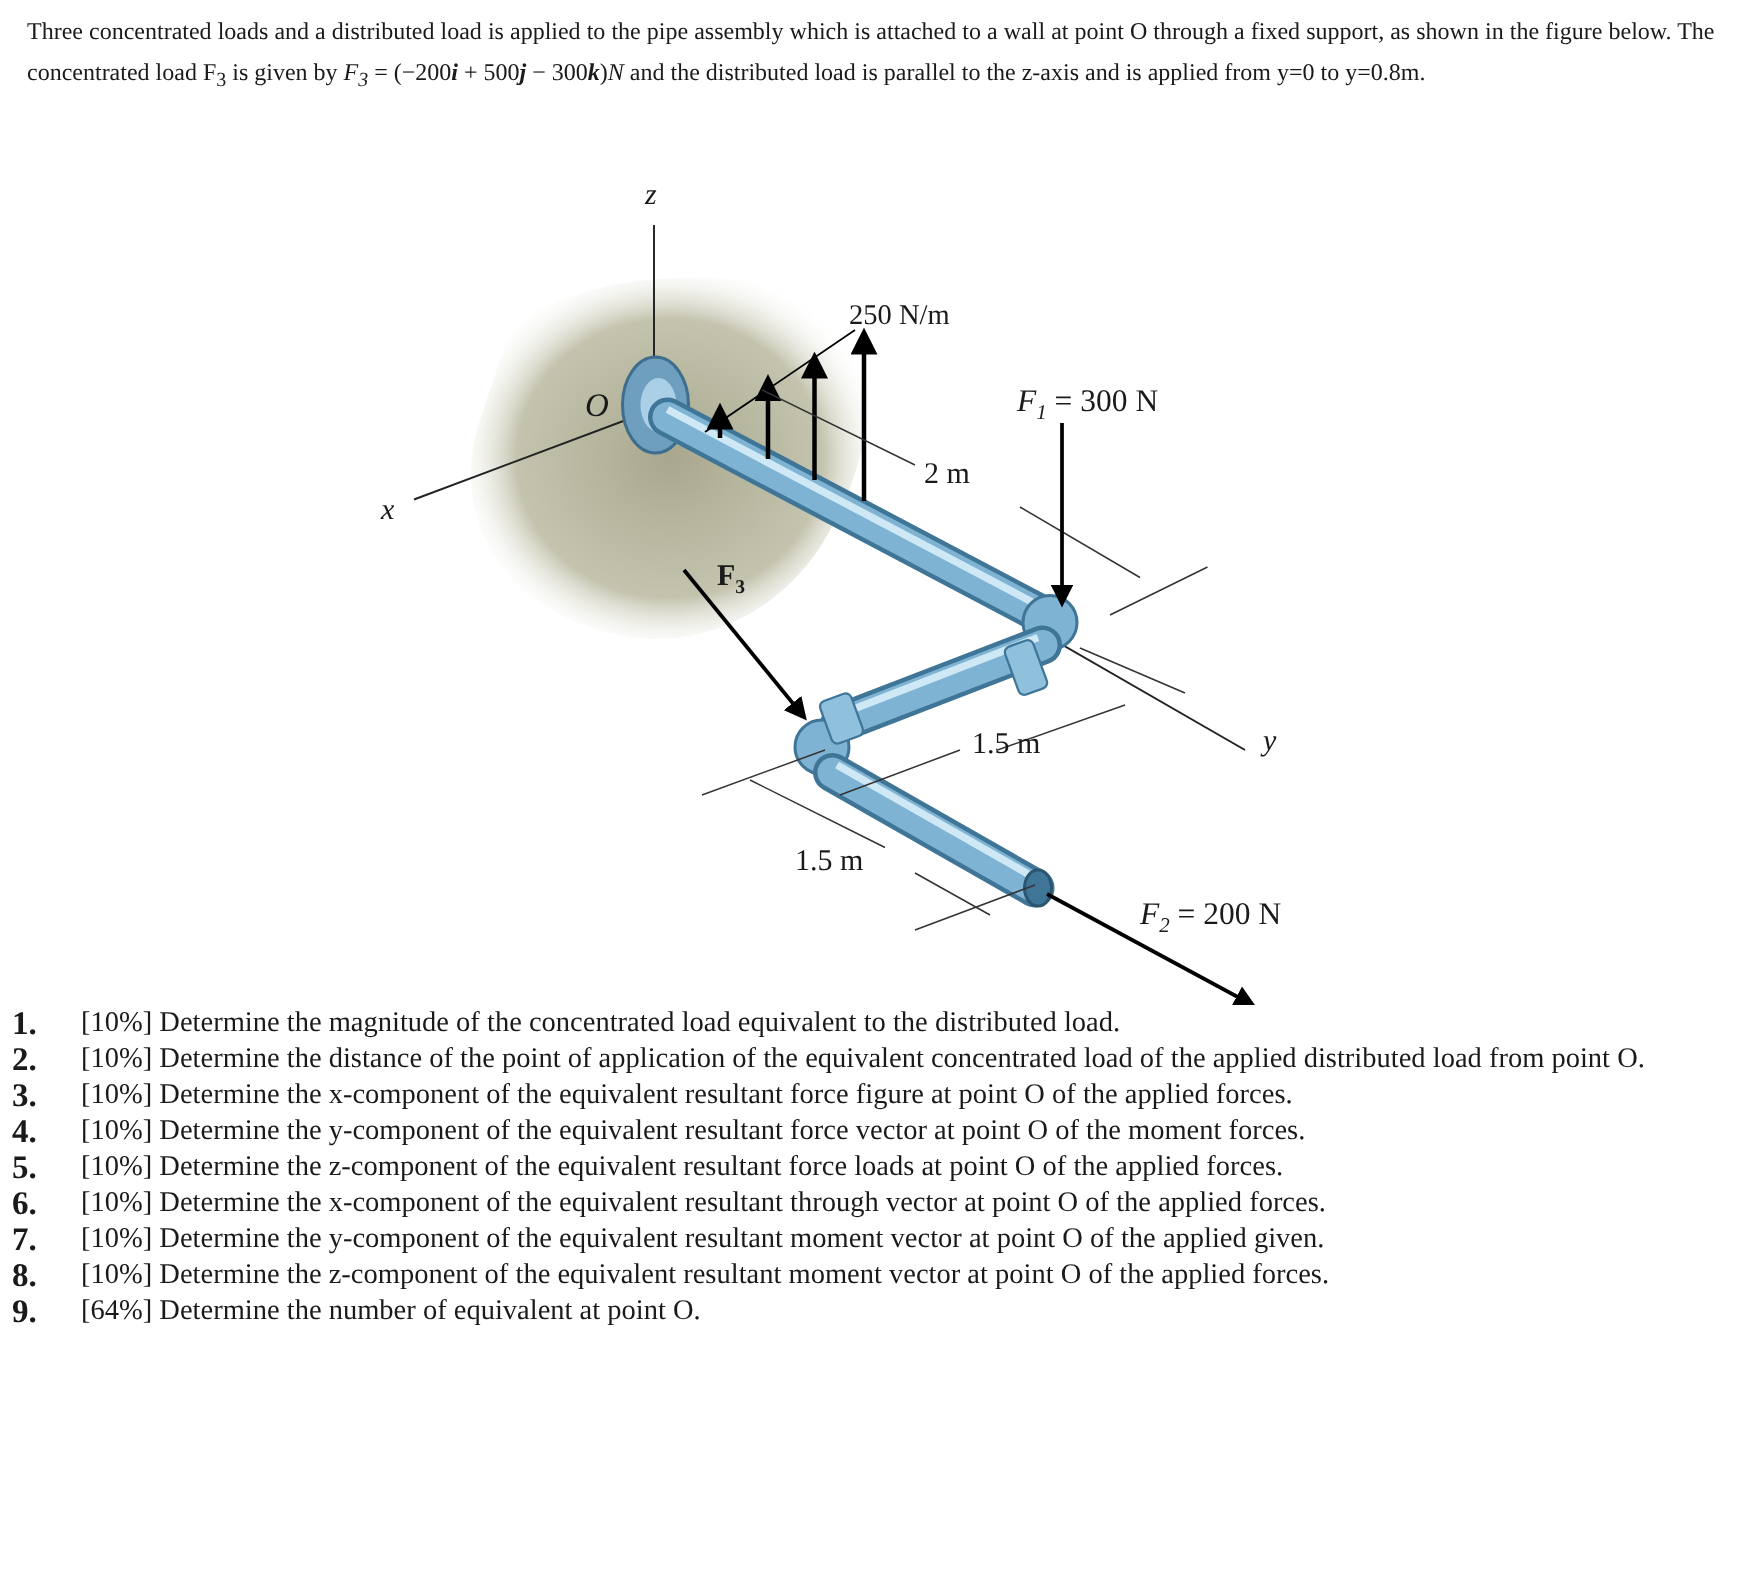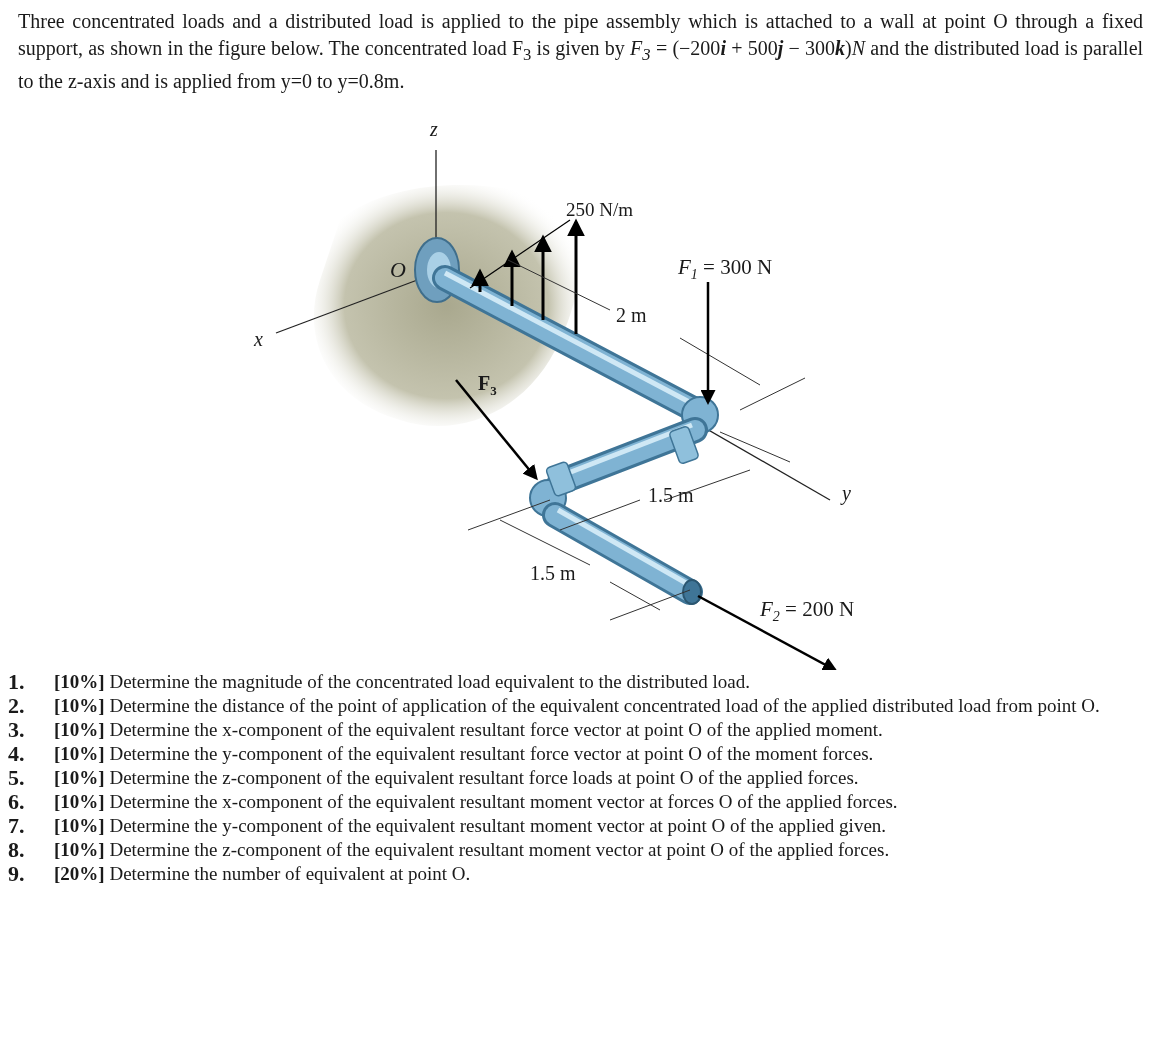--- a/index.html
+++ b/index.html
@@ -1,29 +1,29 @@
 <!DOCTYPE html>
 <html><head>
 <meta charset="utf-8">
 <style>
   html, body { margin: 0; padding: 0; background: #ffffff; }
   body { width: 1158px; height: 1060px; position: relative; overflow: hidden;
          font-family: "Liberation Serif", "DejaVu Serif", serif; color: #1a1a1a; }
   .intro { position: absolute; left: 18px; top: 8px; width: 1125px;
-           font-size: 20px; line-height: 27px; text-align: justify; }
+           font-size: 16px; line-height: 27px; text-align: justify; }
   .intro .math { font-style: italic; }
   .intro b.v { font-style: italic; font-weight: bold; }
   .figure { position: absolute; left: 230px; top: 110px; width: 700px; height: 560px; }
   .figure svg { width: 100%; height: 100%; }
   .lbl { font-family: "Liberation Serif", serif; fill: #1a1a1a; }
   .questions { position: absolute; left: 8px; top: 670px; width: 1140px; margin: 0; padding: 0;
                list-style: none; font-size: 19px; line-height: 24px; }
   .questions li { position: relative; padding-left: 46px; margin: 0; }
   .questions .num { position: absolute; left: 0; top: 0; font-weight: bold; font-size: 22px; width: 40px; }
-  .questions .pct { font-weight: bold; }
+  .questions .pct { font-weight: normal; }
 </style>
 </head>
 <body>
 
 <div class="intro">
   <span>Three concentrated loads and a distributed load is applied to the pipe assembly which is attached to a wall at</span>
   <span><span>point O through a fixed support, as shown in the figure below. The concentrated load F</span><sub>3</sub><span> is given by </span><span class="math">F</span><sub class="math">3</sub><span> =</span></span>
   <span><span><span>(−200</span><b class="v">i</b><span> + 500</span><b class="v">j</b><span> − 300</span><b class="v">k</b><span>)</span><span class="math">N</span></span><span> and the distributed load is parallel to the z-axis and is applied from y=0 to y=0.8m.</span></span>
 </div>
 
@@ -109,20 +109,20 @@
     <line x1="380" y1="510" x2="460" y2="480" stroke="#333" stroke-width="1"></line>
 
     <line x1="468" y1="486" x2="605" y2="560" stroke="#000" stroke-width="2.5" marker-end="url(#arrow)"></line>
     <text class="lbl" x="530" y="506" font-size="21" font-style="italic"><tspan>F</tspan><tspan font-size="14" dy="5">2</tspan><tspan dy="-5" font-style="normal"> = 200 N</tspan></text>
   </svg>
 </div>
 
 <ol class="questions">
   <li><span class="num">1.</span><span class="pct">[10%]</span><span> Determine the magnitude of the concentrated load equivalent to the distributed load.</span></li>
   <li><span class="num">2.</span><span class="pct">[10%]</span><span> Determine the distance of the point of application of the equivalent concentrated load of the applied distributed load from point O.</span></li>
-  <li><span class="num">3.</span><span class="pct">[10%]</span><span> Determine the x-component of the equivalent resultant force vector at point O of the applied moment.</span></li>
+  <li><span class="num">3.</span><span class="pct">[10%]</span><span> Determine the x-component of the equivalent resultant force figure at point O of the applied forces.</span></li>
   <li><span class="num">4.</span><span class="pct">[10%]</span><span> Determine the y-component of the equivalent resultant force vector at point O of the moment forces.</span></li>
   <li><span class="num">5.</span><span class="pct">[10%]</span><span> Determine the z-component of the equivalent resultant force loads at point O of the applied forces.</span></li>
-  <li><span class="num">6.</span><span class="pct">[10%]</span><span> Determine the x-component of the equivalent resultant moment vector at forces O of the applied forces.</span></li>
+  <li><span class="num">6.</span><span class="pct">[10%]</span><span> Determine the x-component of the equivalent resultant through vector at point O of the applied forces.</span></li>
   <li><span class="num">7.</span><span class="pct">[10%]</span><span> Determine the y-component of the equivalent resultant moment vector at point O of the applied given.</span></li>
   <li><span class="num">8.</span><span class="pct">[10%]</span><span> Determine the z-component of the equivalent resultant moment vector at point O of the applied forces.</span></li>
-  <li><span class="num">9.</span><span class="pct">[20%]</span><span> Determine the number of equivalent at point O.</span></li>
+  <li><span class="num">9.</span><span class="pct">[64%]</span><span> Determine the number of equivalent at point O.</span></li>
 </ol>
 
 </body></html>

